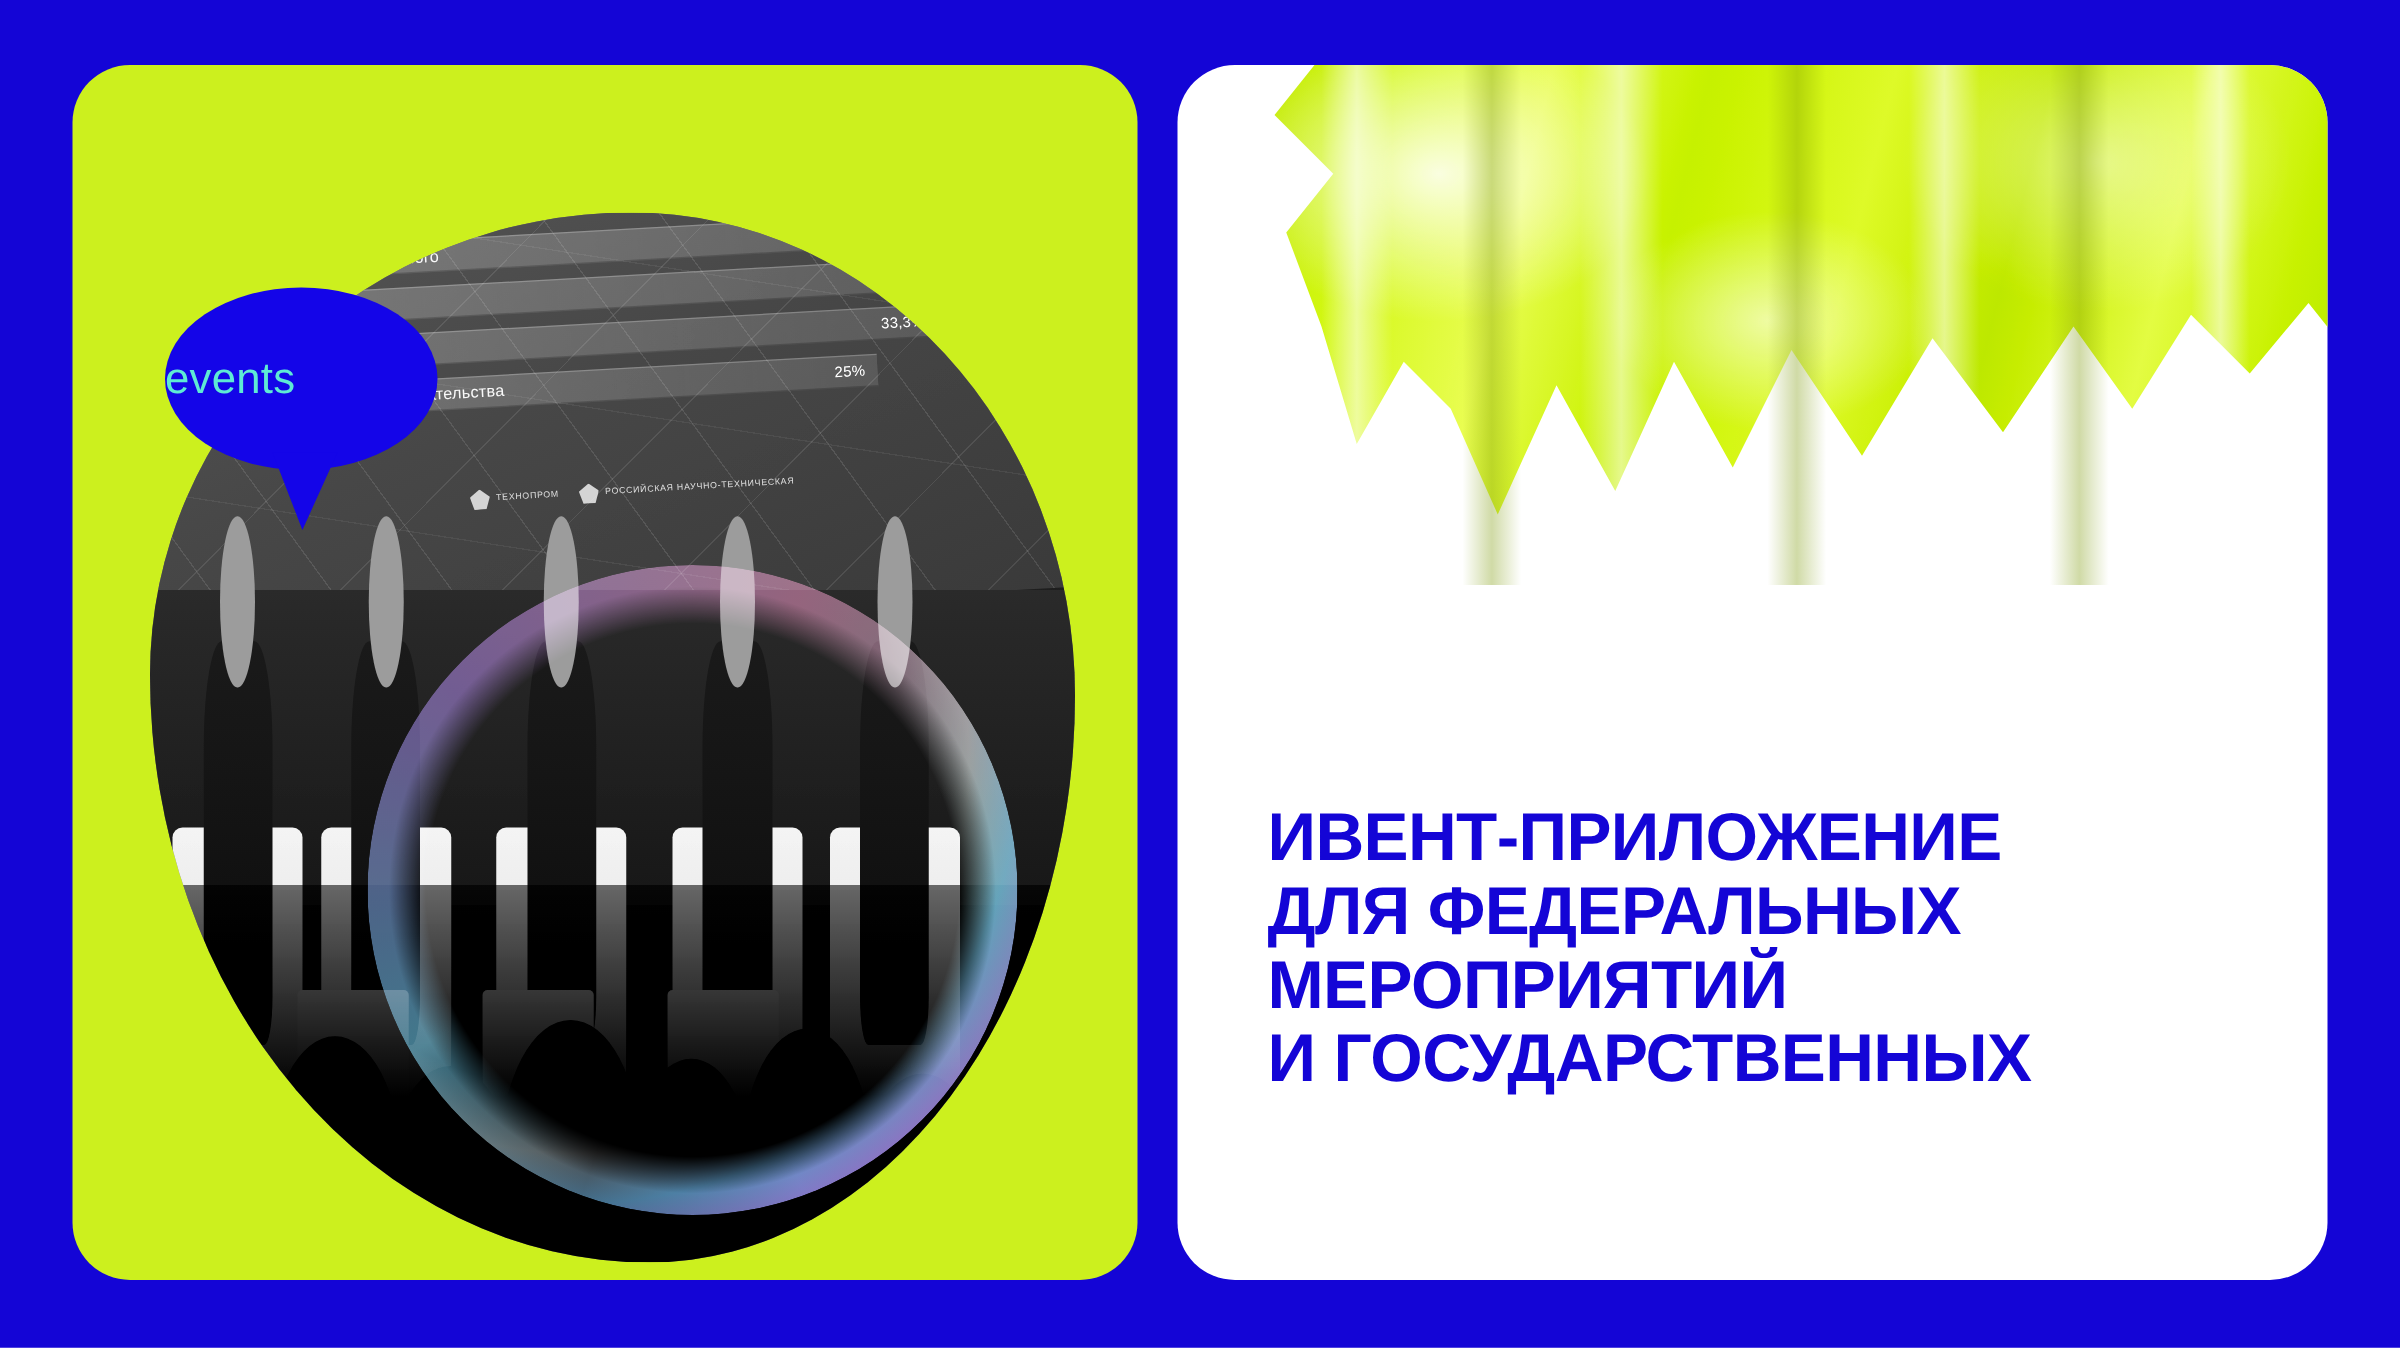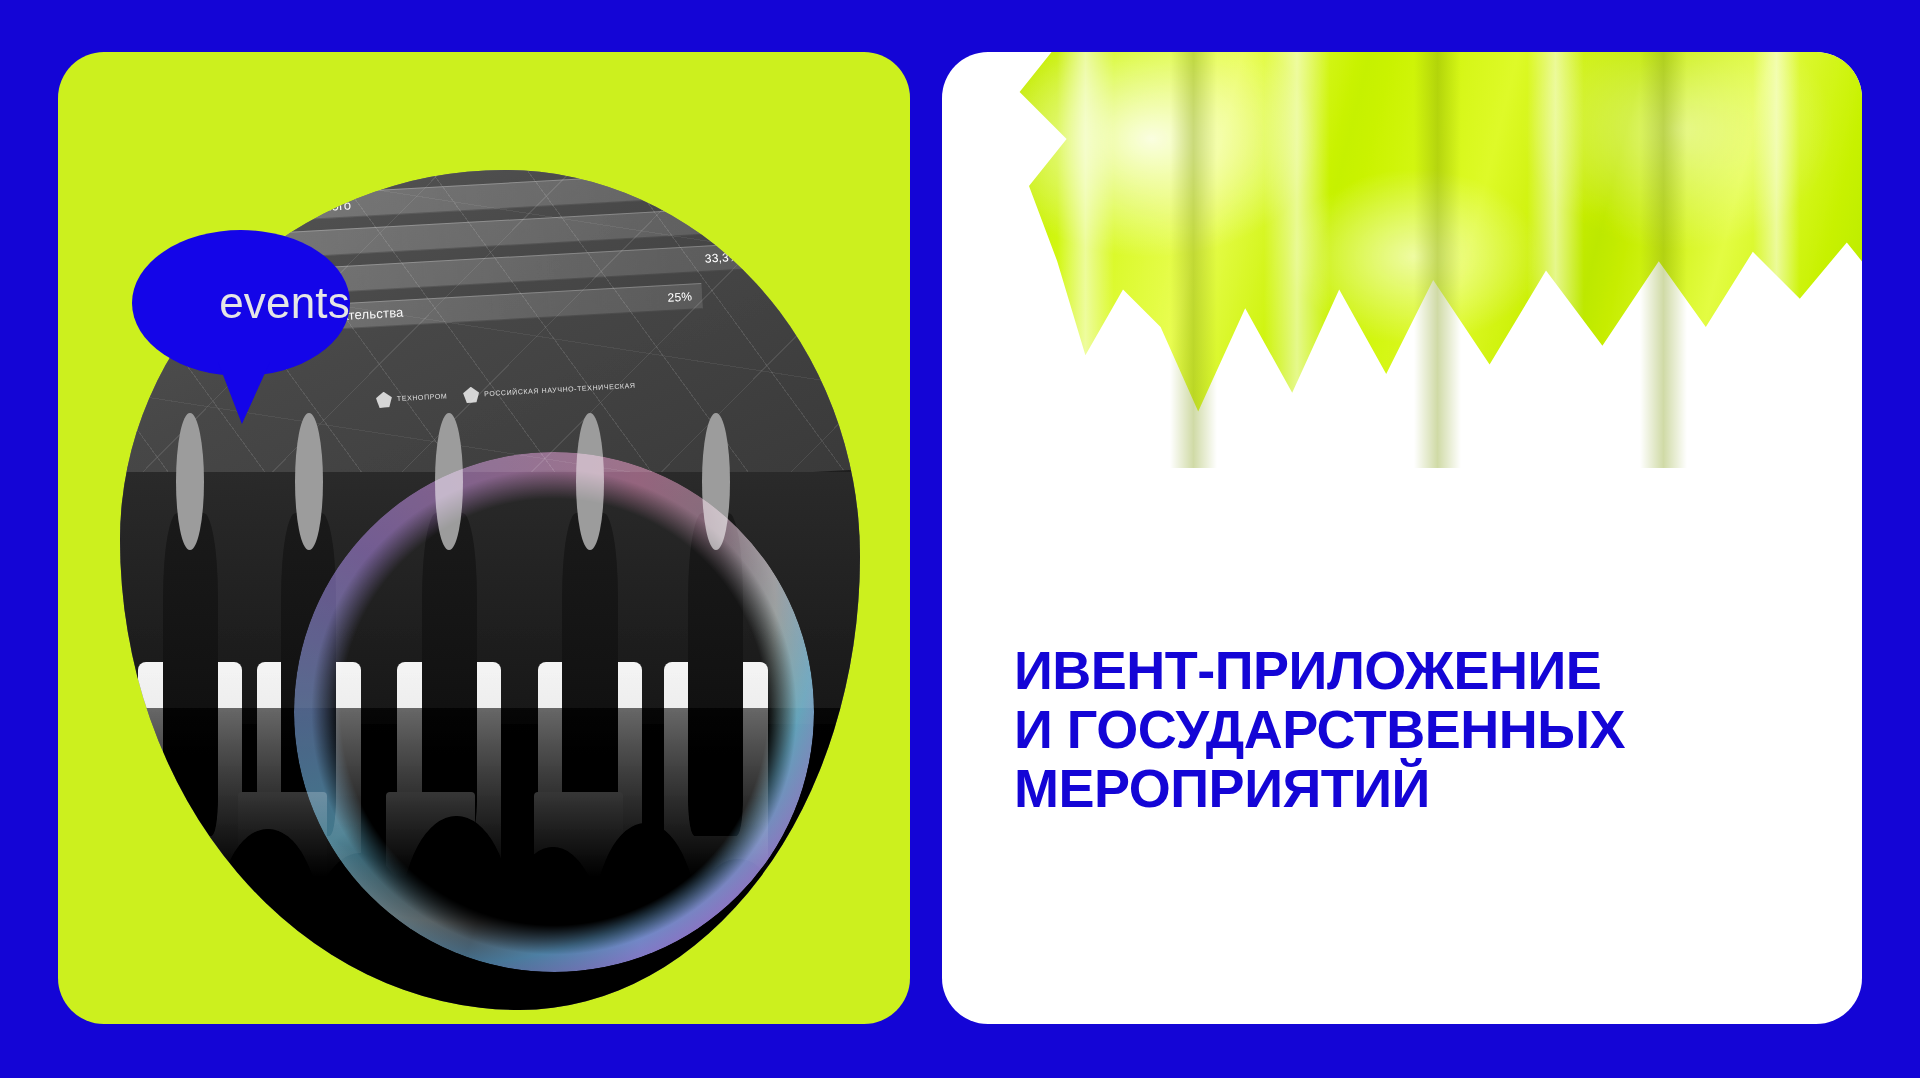--- a/index.html
+++ b/index.html
@@ -161,23 +161,23 @@
     -webkit-mask-image: radial-gradient(circle at 50% 50%, transparent 58%, #000 66%, #000 100%);
     mask-image: radial-gradient(circle at 50% 50%, transparent 58%, #000 66%, #000 100%);
     mix-blend-mode: screen;
     pointer-events:none;
   }
 
   
   .bubble{
     position:absolute;
     background:#1405e8;
-    color:#e5e5e5;
-    display:flex; align-items:center; justify-content:flex-end;
-    font-size:44px;
+    color:#5eead4;
+    display:flex; align-items:center; justify-content:flex-start;
+    font-size:35px;
     letter-spacing:.2px;
   }
   .bubble-events{
     left:74px; top:178px;
     width:218px; height:146px;
     border-radius:50%;
   }
   .bubble-events .tail{
     position:absolute;
     left:86px; bottom:-48px;
@@ -369,19 +369,20 @@
       <span class="drape-fold" style="left:30%; width:7%;"></span>
       <span class="drape-fold" style="left:58%; width:6%;"></span>
       <span class="drape-fold" style="left:82%; width:5%;"></span>
       <span class="drape-shadow" style="left:20%; width:5%;"></span>
       <span class="drape-shadow" style="left:46%; width:5%;"></span>
       <span class="drape-shadow" style="left:70%; width:5%;"></span>
     </div>
 
     <div class="headline">
       <div class="line">ИВЕНТ-ПРИЛОЖЕНИЕ</div>
+      <div class="line">ДЛЯ ФЕДЕРАЛЬНЫХ</div>
+      <div class="line">МЕРОПРИЯТИЙ</div>
       <div class="line">И ГОСУДАРСТВЕННЫХ</div>
-      <div class="line">МЕРОПРИЯТИЙ</div>
     </div>
 
   </div>
 
 </div>
 
 </body></html>

